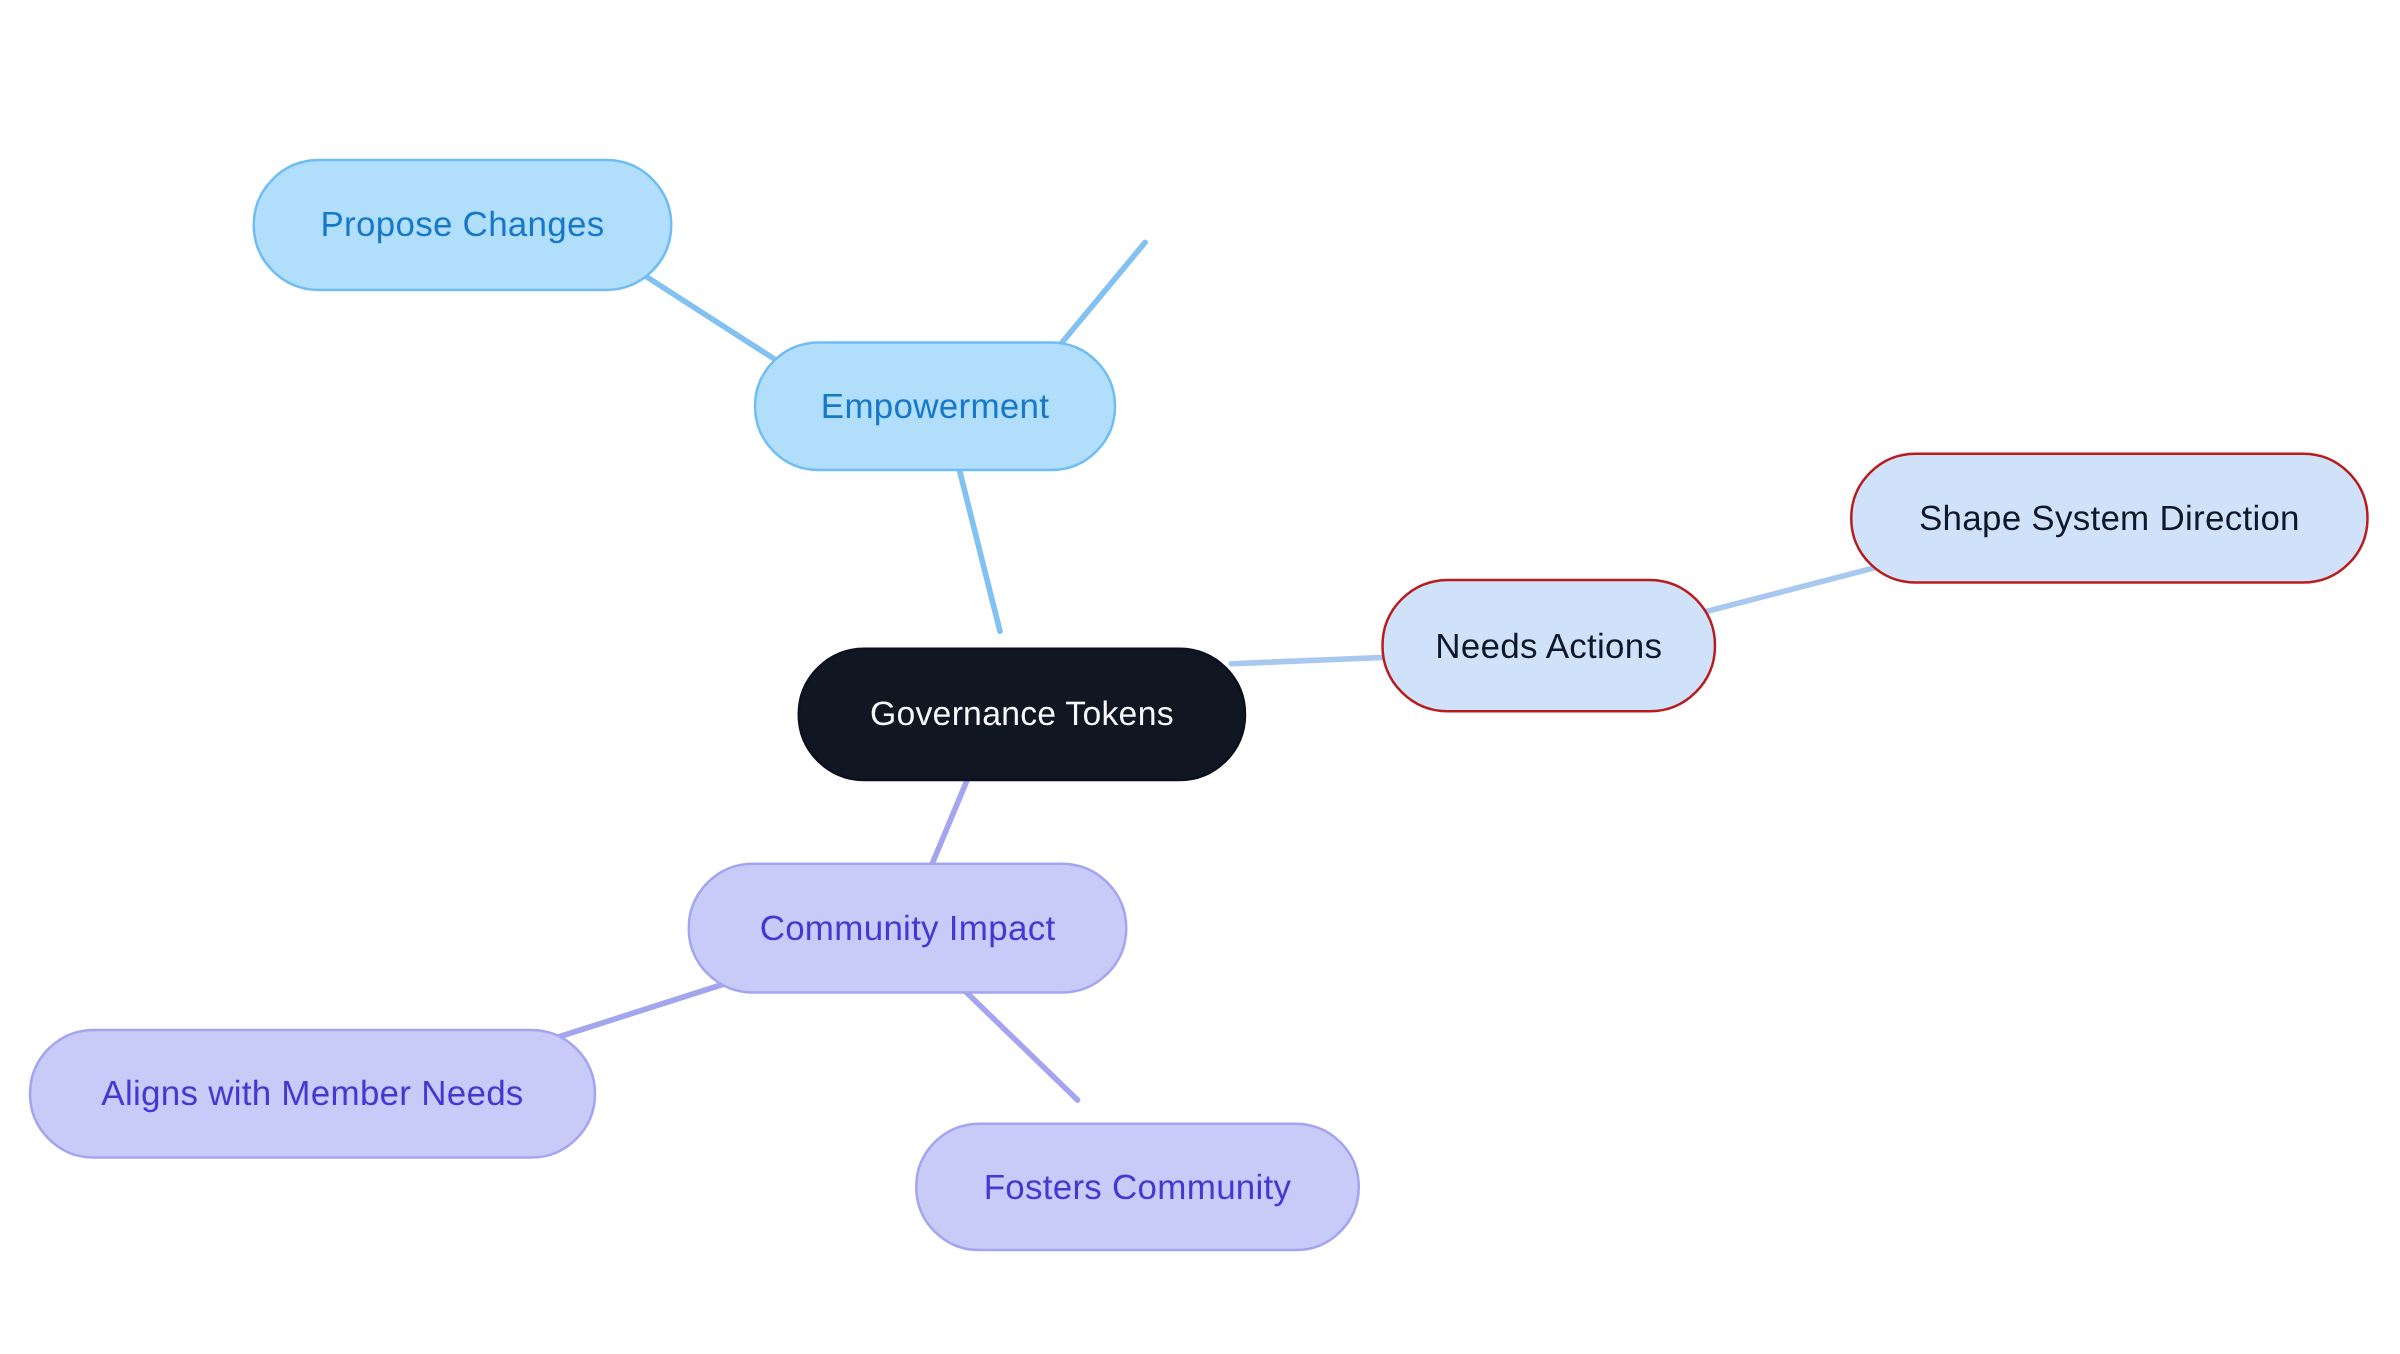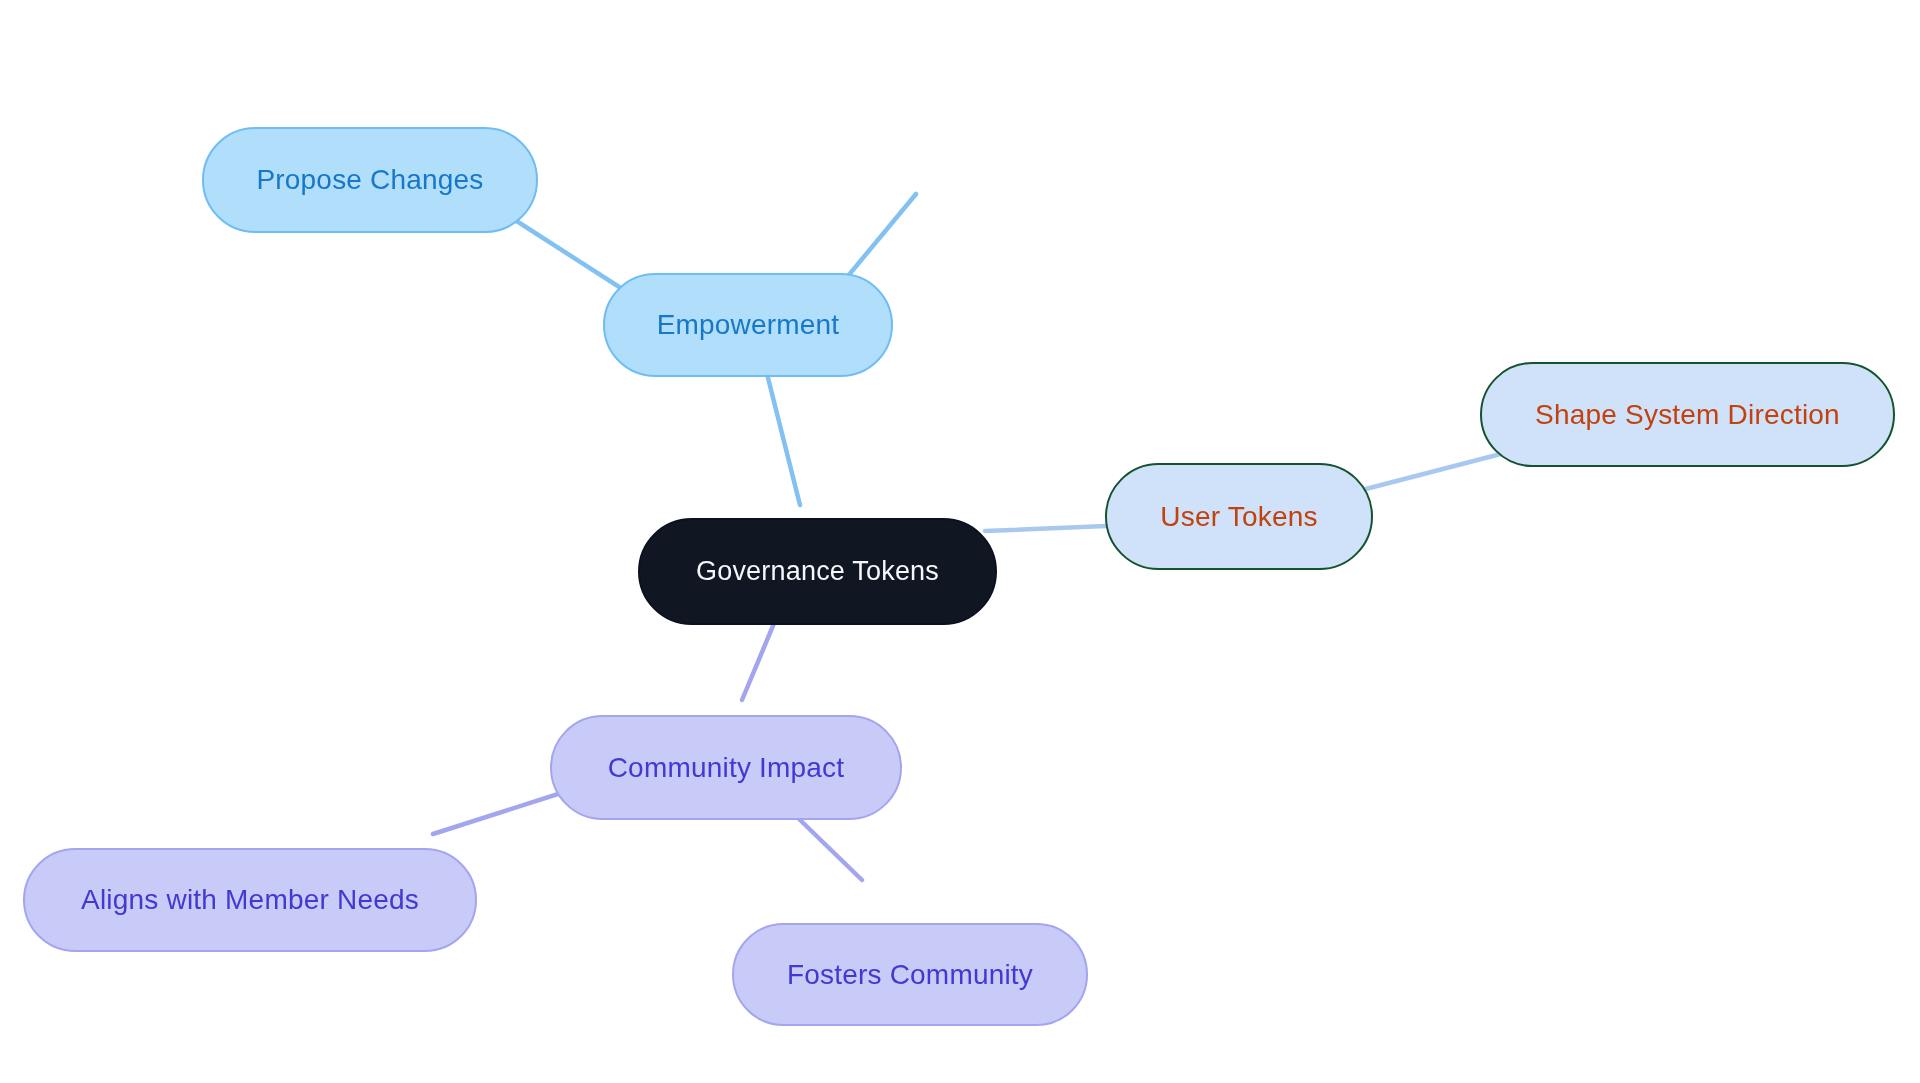--- a/index.html
+++ b/index.html
@@ -43,28 +43,27 @@
     font-size: 27px;
     margin-top: 37px;
   }
   .theme-blue {
     background: #b0defb;
     border: 2px solid #6fbdf2;
     color: #1878c8;
   }
   .theme-paleblue {
     background: #cfe2fa;
-    border: 2px solid #14532d;
-    color: #c2410c;
+    border: 2px solid #b91c1c;
+    color: #0f172a;
   }
   .theme-purple {
     background: #c8caf7;
     border: 2px solid #a3a5ef;
     color: #4538d2;
-    margin-top: 25px;
   }
   .node-empowerment { left: 603px; top: 273px; width: 290px; height: 104px; }
   .node-propose     { left: 202px; top: 127px; width: 336px; height: 106px; }
   .node-vote        { left: 840px; top: 100px; width: 285px; height: 107px; }
   .node-user        { left: 1105px; top: 463px; width: 268px; height: 107px; }
   .node-shape       { left: 1480px; top: 362px; width: 415px; height: 105px; }
   .node-community   { left: 550px; top: 690px; width: 352px; height: 105px; }
   .node-aligns      { left: 23px;  top: 823px; width: 454px; height: 104px; text-align: right; }
   .node-fosters     { left: 732px; top: 898px; width: 356px; height: 103px; }
 </style>
@@ -92,21 +91,21 @@
   </div>
 
   <div class="node theme-blue node-empowerment">
     <span>Empowerment</span>
   </div>
   <div class="node theme-blue node-propose">
     <span>Propose Changes</span>
   </div>
 
   <div class="node theme-paleblue node-user">
-    <span>User Tokens</span>
+    <span>Needs Actions</span>
   </div>
   <div class="node theme-paleblue node-shape">
     <span>Shape System Direction</span>
   </div>
 
   <div class="node theme-purple node-community">
     <span>Community Impact</span>
   </div>
   <div class="node theme-purple node-aligns">
     <span>Aligns with Member Needs</span>

